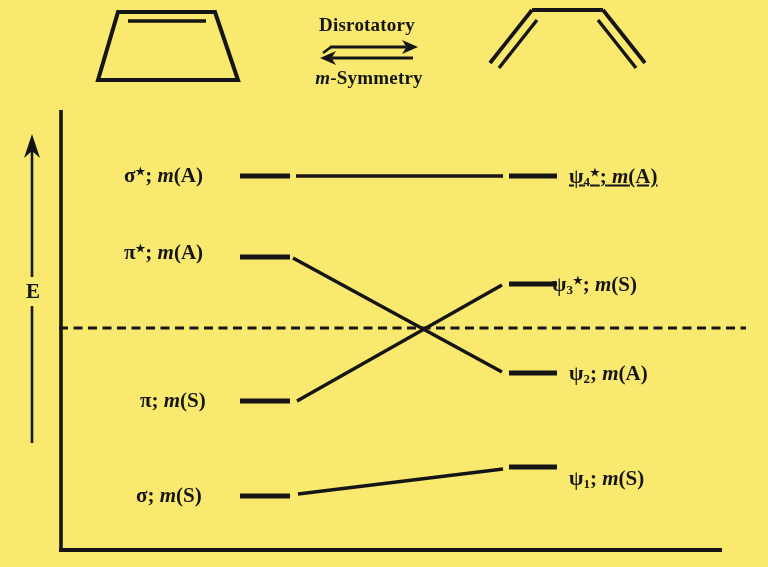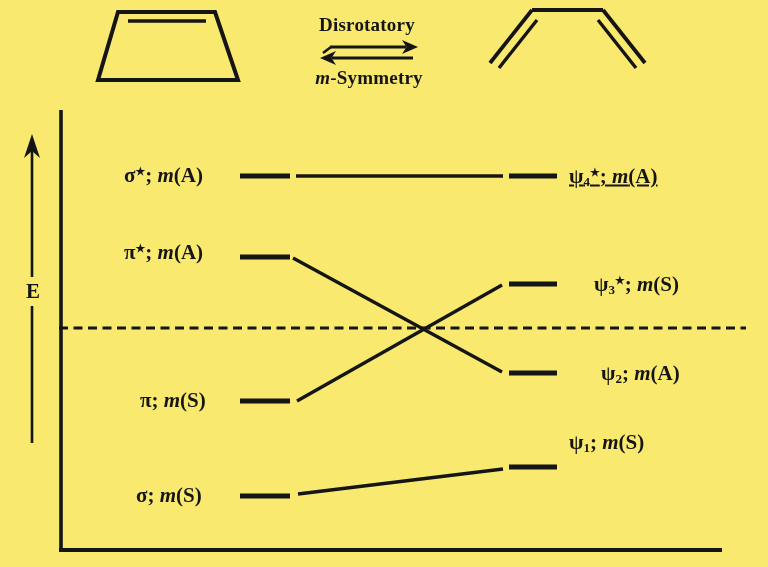--- a/index.html
+++ b/index.html
@@ -108,23 +108,23 @@
   <div class="txt lvl-label" style="left:140px;top:400px;">
     <span>π</span><sub></sub><sup class="star"></sup><span>; </span><span class="m">m</span><span>(S)</span>
   </div>
   <div class="txt lvl-label" style="left:136px;top:495px;">
     <span>σ</span><sub></sub><sup class="star"></sup><span>; </span><span class="m">m</span><span>(S)</span>
   </div>
 
   <div class="txt lvl-label" style="left:569px;top:176px;text-decoration:underline;">
     <span>ψ</span><sub>4</sub><sup class="star">★</sup><span>; </span><span class="m">m</span><span>(A)</span>
   </div>
-  <div class="txt lvl-label" style="left:594px;top:284px;">
+  <div class="txt lvl-label" style="left:552px;top:284px;">
     <span>ψ</span><sub>3</sub><sup class="star">★</sup><span>; </span><span class="m">m</span><span>(S)</span>
   </div>
-  <div class="txt lvl-label" style="left:569px;top:373px;margin-left:32px;">
+  <div class="txt lvl-label" style="left:569px;top:373px;">
     <span>ψ</span><sub>2</sub><sup class="star"></sup><span>; </span><span class="m">m</span><span>(A)</span>
   </div>
-  <div class="txt lvl-label" style="left:569px;top:442px;">
+  <div class="txt lvl-label" style="left:569px;top:478px;">
     <span>ψ</span><sub>1</sub><sup class="star"></sup><span>; </span><span class="m">m</span><span>(S)</span>
   </div>
 
 </div>
 
 </body></html>

